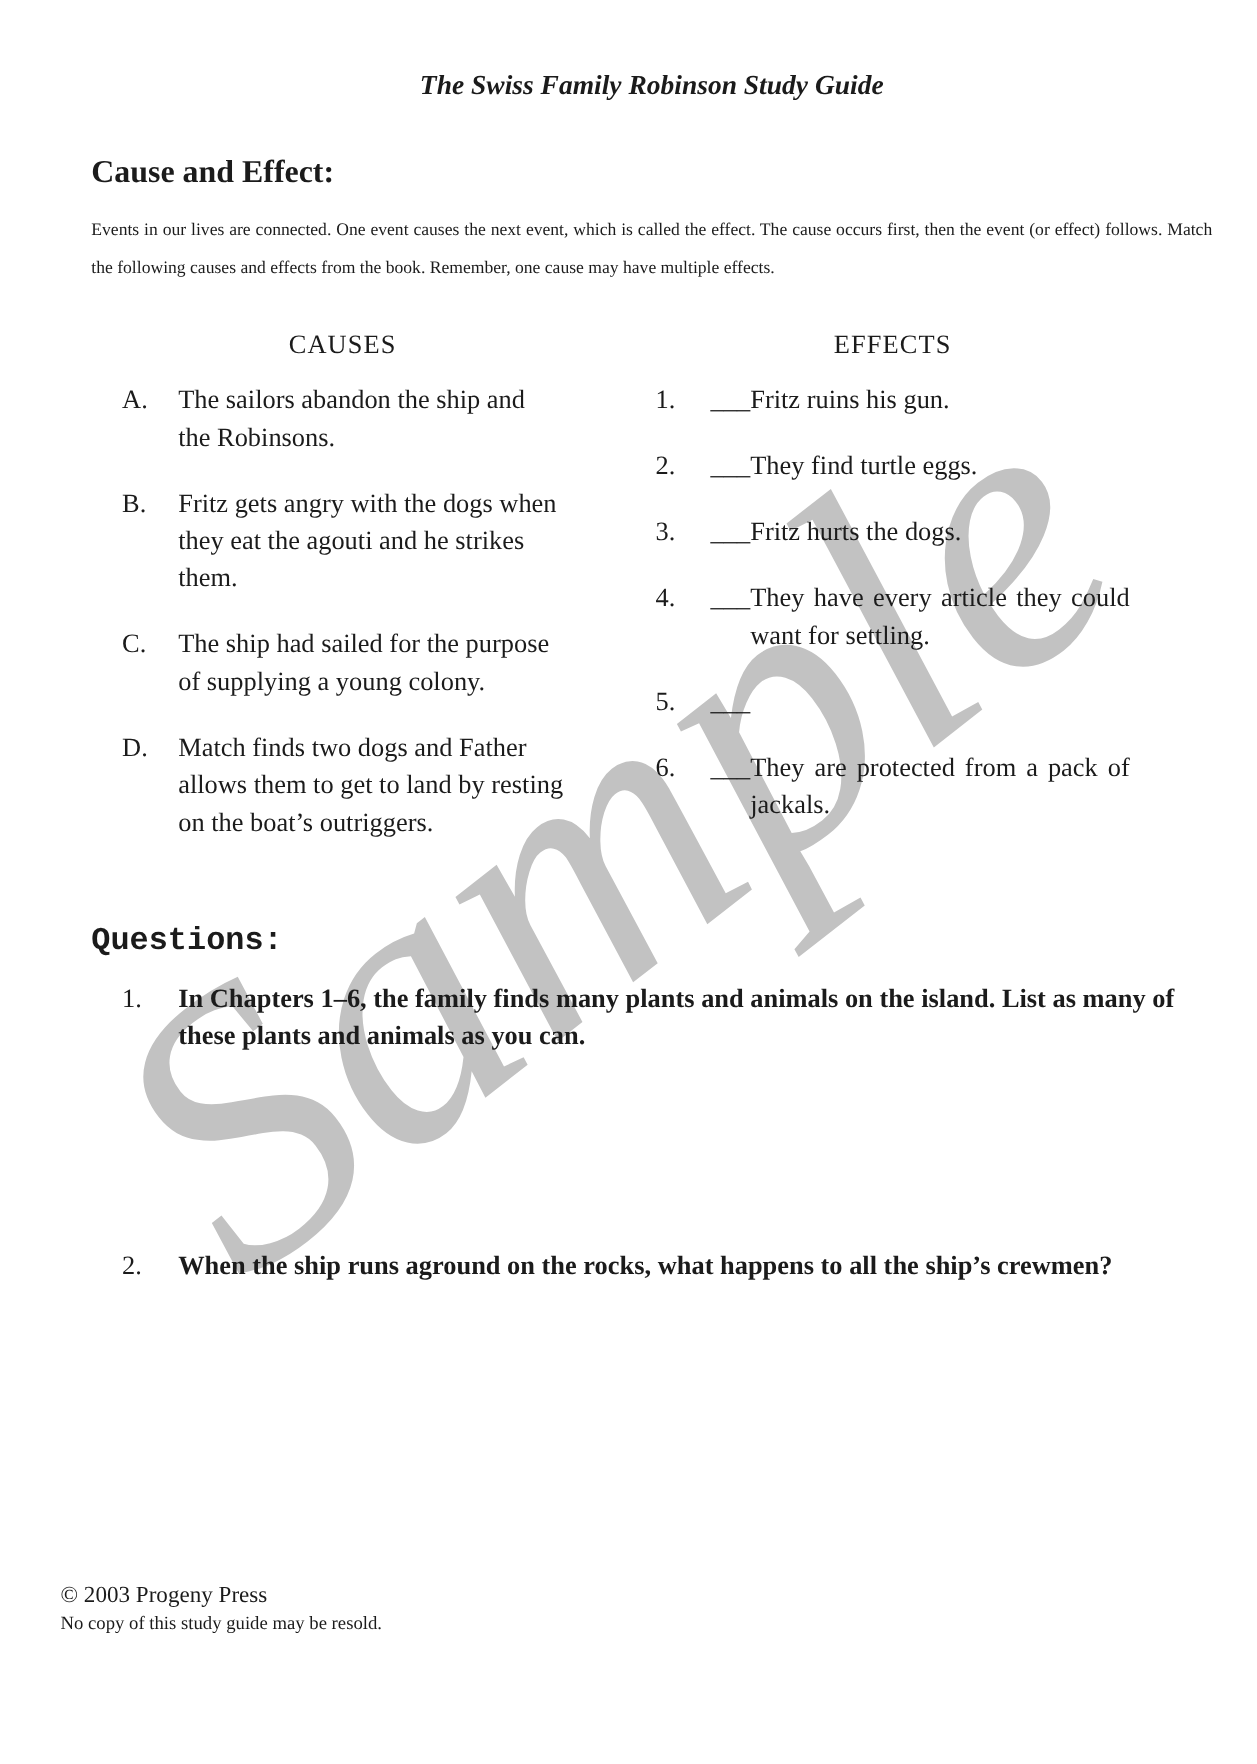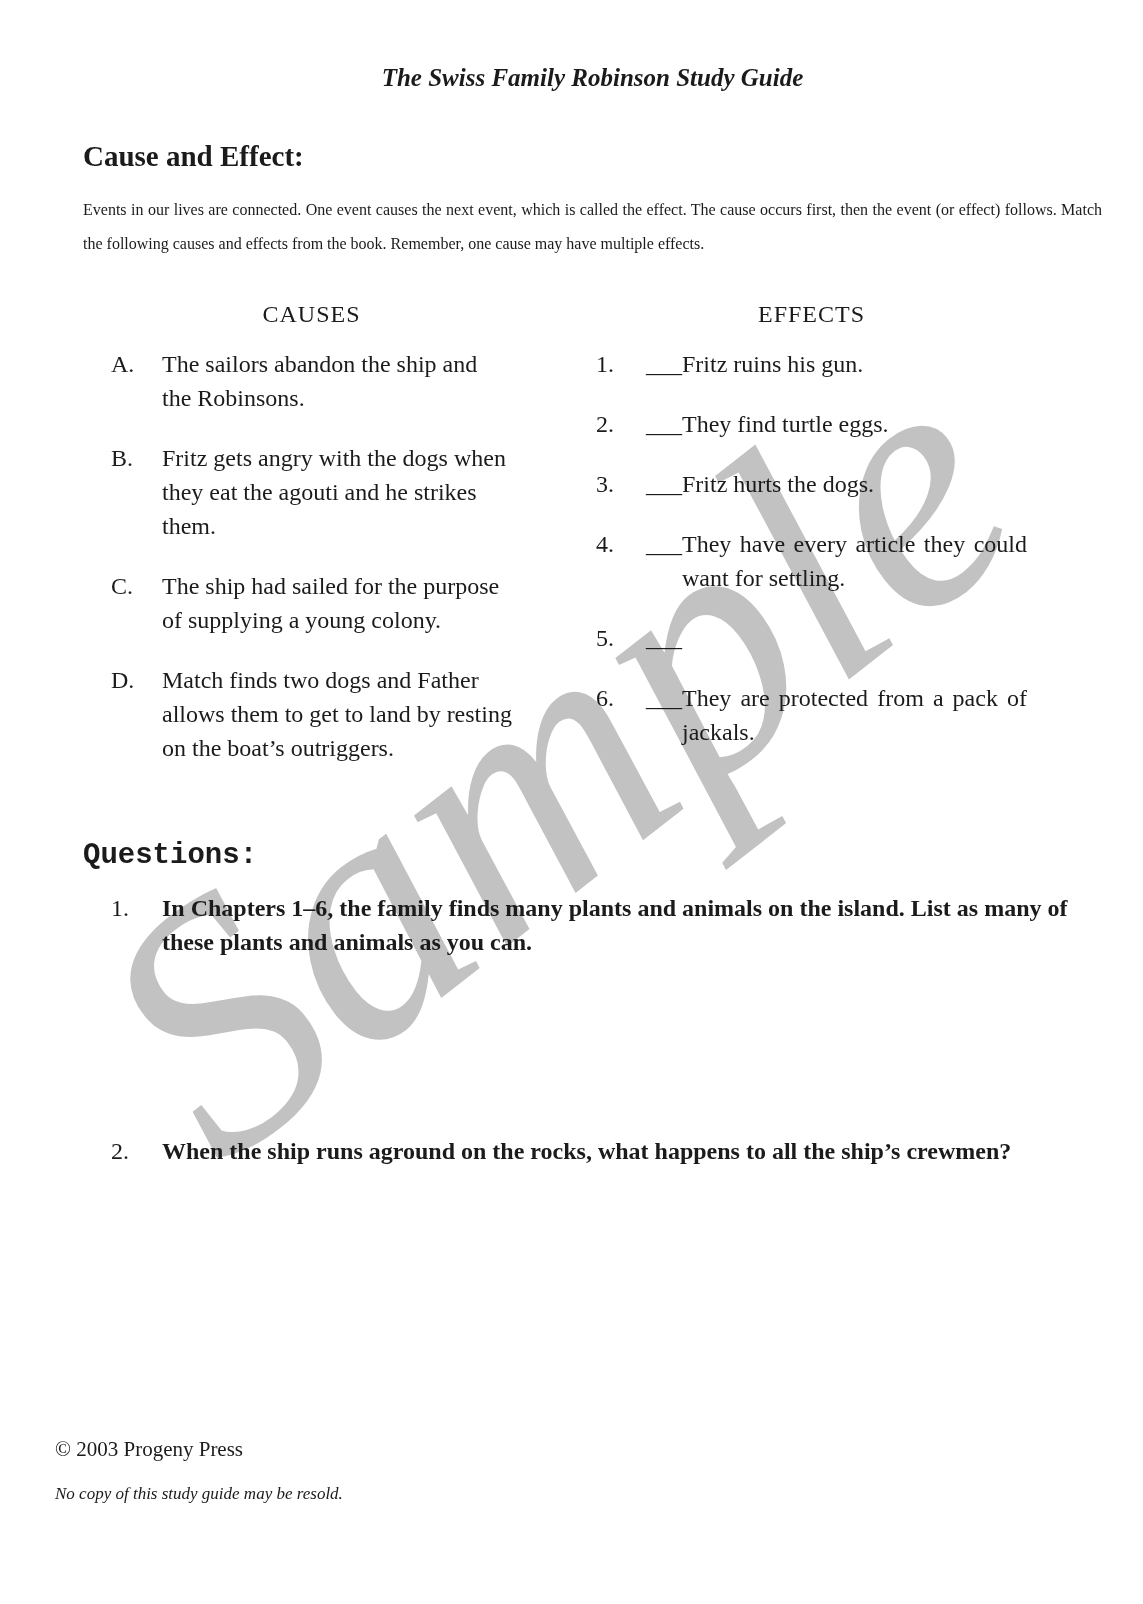--- a/index.html
+++ b/index.html
@@ -132,22 +132,21 @@
     padding: 0 51px;
     z-index: 1;
   }
   .footer-copyright {
     font-size: 21px;
     line-height: 26px;
   }
   .footer-notice {
     font-size: 17px;
     line-height: 22px;
-    margin-top: 21px;
-    font-style: italic;
+    margin-top: 3px;
   }
   .page-number {
     position: absolute;
     top: 0;
     left: 0;
     width: 100%;
     text-align: center;
     font-size: 24px;
     line-height: 26px;
   }

